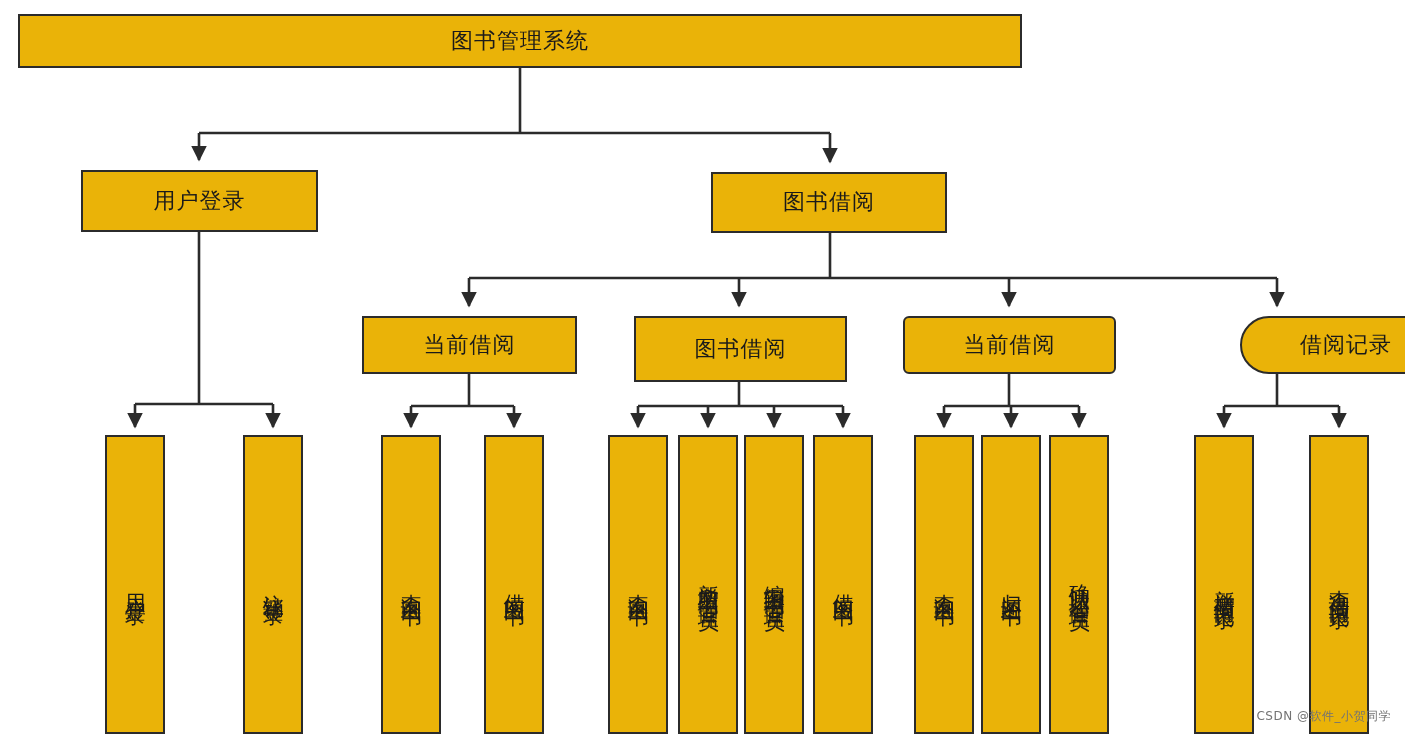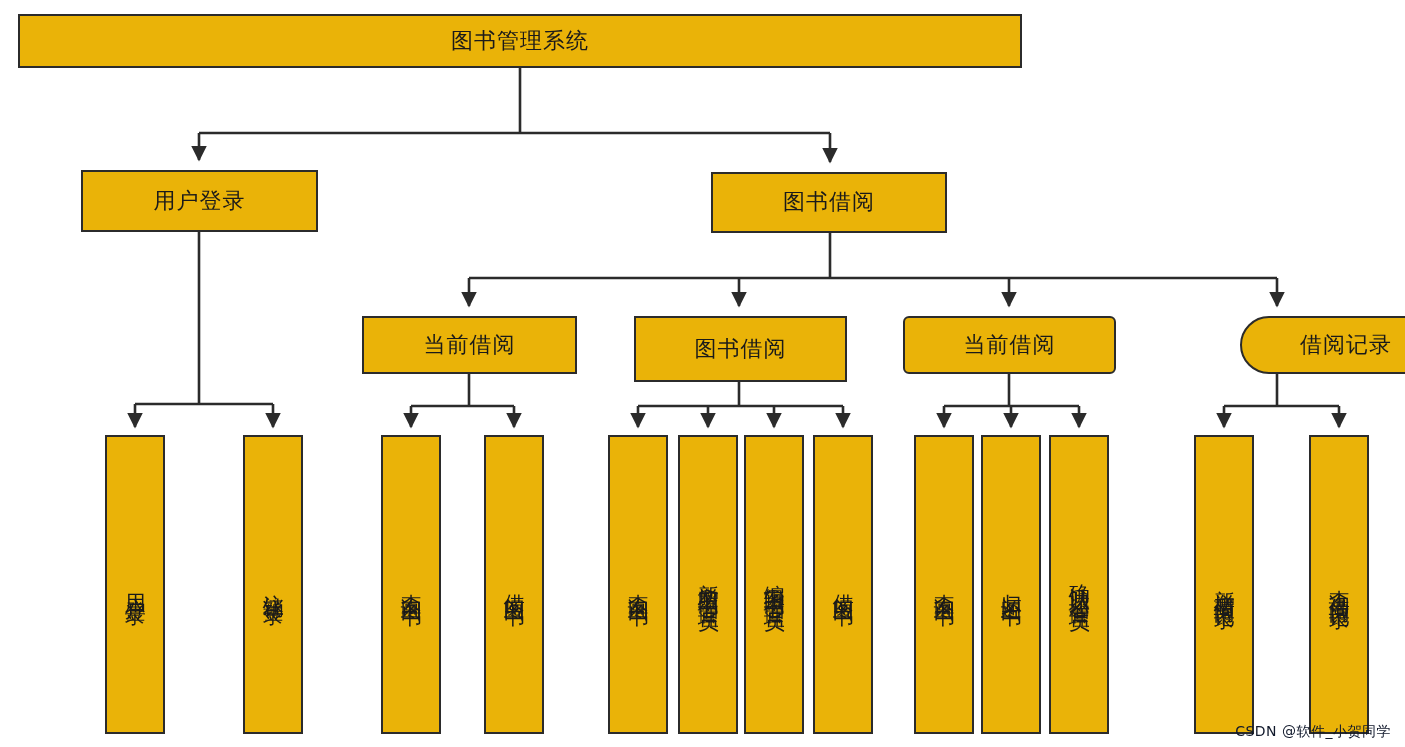--- a/index.html
+++ b/index.html
@@ -50,23 +50,23 @@
   }
   .node.vert .vtext {
     writing-mode: vertical-rl;
     text-orientation: upright;
     white-space: nowrap;
     text-align: center;
   }
   .watermark {
     position: absolute;
     right: 14px;
-    bottom: 6px;
-    font-size: 14px;
-    color: #0f172a;
+    bottom: 22px;
+    font-size: 12px;
+    color: #737373;
     letter-spacing: 0.5px;
     white-space: nowrap;
     z-index: 3;
   }
 </style>
 </head>
 <body>
 
 <div id="canvas">
 

